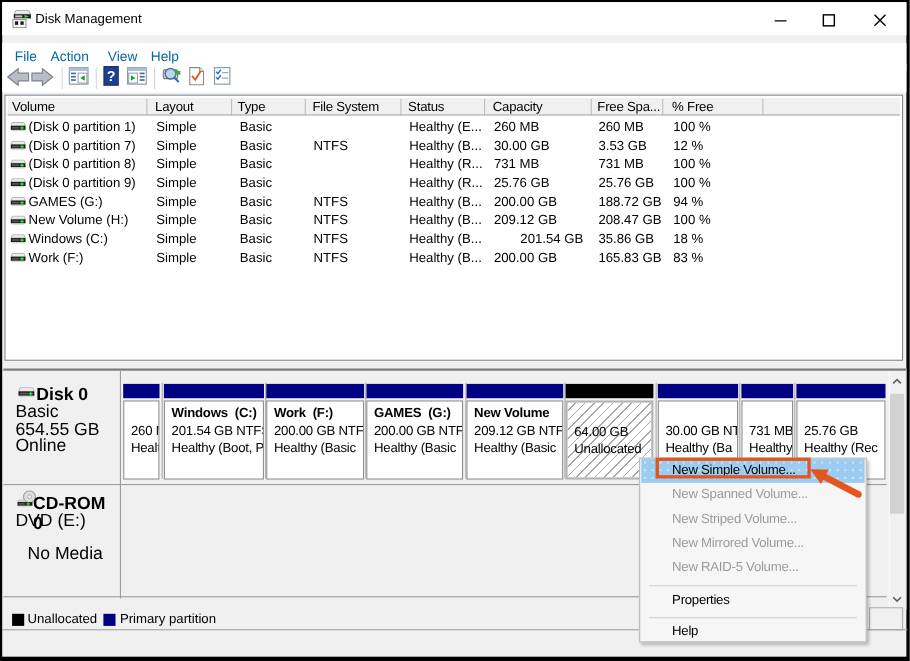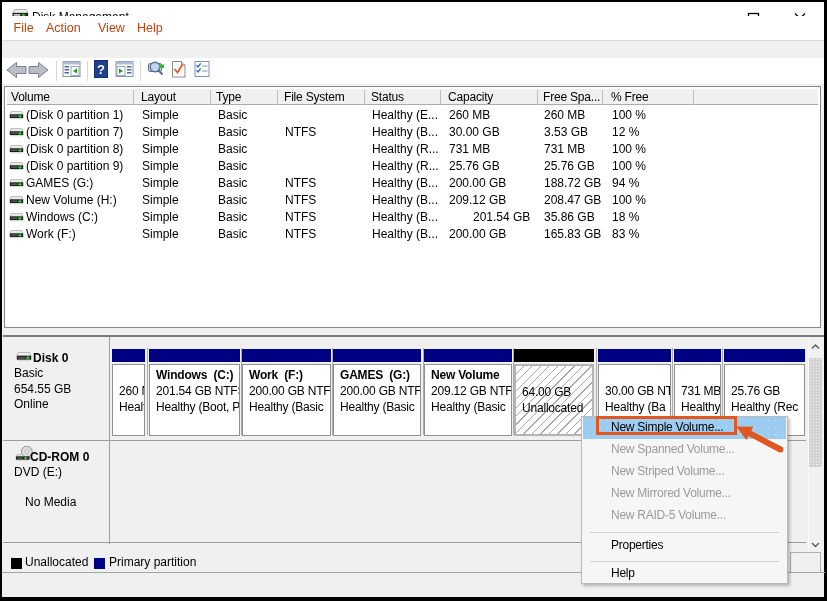--- a/index.html
+++ b/index.html
@@ -4,38 +4,38 @@
 <style>
 * { margin:0; padding:0; box-sizing:border-box; }
 html,body { width:827px; height:601px; overflow:hidden; }
 body { background:#000; font-family:"Liberation Sans", sans-serif; position:relative; }
 #win { position:absolute; left:2px; top:2px; width:822px; height:595px; background:#f0f0f0; }
 
 #titlebar { position:absolute; left:0; top:0; width:100%; height:30px; background:#fff; }
 #title-ico { position:absolute; left:9px; top:7px; }
 #title-txt { position:absolute; left:30px; top:8px; font-size:12px; color:#000; }
 
-#menubar { position:absolute; left:0; top:14px; width:100%; height:25px; background:#fff; font-size:12.5px; color:#c2410c; border-bottom:1px solid #dcdcdc;}
+#menubar { position:absolute; left:0; top:37px; width:100%; height:25px; background:#fff; font-size:12.5px; color:#0369a1; border-bottom:1px solid #dcdcdc;}
 .mitem { position:absolute; top:5px; }
 
 #toolbar { position:absolute; left:0; top:56px; width:100%; height:26px; background:#fff; }
 .tsep { position:absolute; top:3px; width:1px; height:20px; background:#d6d6d6; }
 
 #listpane { position:absolute; left:2px; top:84px; width:817px; height:242px; background:#fff; border:1px solid #828790; }
 #lhead { position:absolute; left:2px; top:2px; right:2px; height:16px; background:#f0f0f0; border-bottom:1px solid #ababab; }
 .hsep { position:absolute; top:1px; width:1px; height:15px; background:#bdbdbd; }
 .hcell { position:absolute; top:1px; font-size:12px; letter-spacing:-0.2px; color:#000; white-space:nowrap; }
 .lrow { position:absolute; left:2px; height:17px; font-size:12px; color:#000; width:810px; }
 .lc { position:absolute; top:1px; white-space:nowrap; }
 .vico { position:absolute; left:2px; top:3.5px; }
 
 #botpane { position:absolute; left:1px; top:333px; width:821px; height:219px; background:#f0f0f0; border-top:2px solid #7b7b7b; }
 .dsep { position:absolute; left:0; width:803px; height:1px; background:#9c9c9c; }
 #vline { position:absolute; left:106px; top:0; width:1px; height:207px; background:#9c9c9c; }
-.dlabel { position:absolute; left:0; width:105px; font-size:12px; color:#000; }
+.dlabel { position:absolute; left:0; width:105px; font-size:16px; color:#000; }
 
 .pcell { position:absolute; }
 .pbar { position:absolute; top:11.5px; height:13px; background:#000082; }
 .pbox { position:absolute; top:27px; height:71.5px; background:#fff; border:1px solid #8f8f8f; padding-top:2px; overflow:hidden; font-size:12px; color:#000; }
 .pl { height:16px; line-height:16px; white-space:nowrap; padding-left:6px; letter-spacing:-0.2px; }
 .pdiv { position:absolute; top:11px; width:1px; height:87px; background:#ababab; }
 
 #sbar { position:absolute; left:805px; top:1px; width:13px; height:216px; background:#f1f1f1; border-left:1px solid #fafafa; }
 #sthumb { position:absolute; left:0px; top:20px; width:13px; height:109px; background:#d2d2d2; background-image:radial-gradient(#f2f2f2 22%, transparent 23%); background-size:3px 3px; }
 

